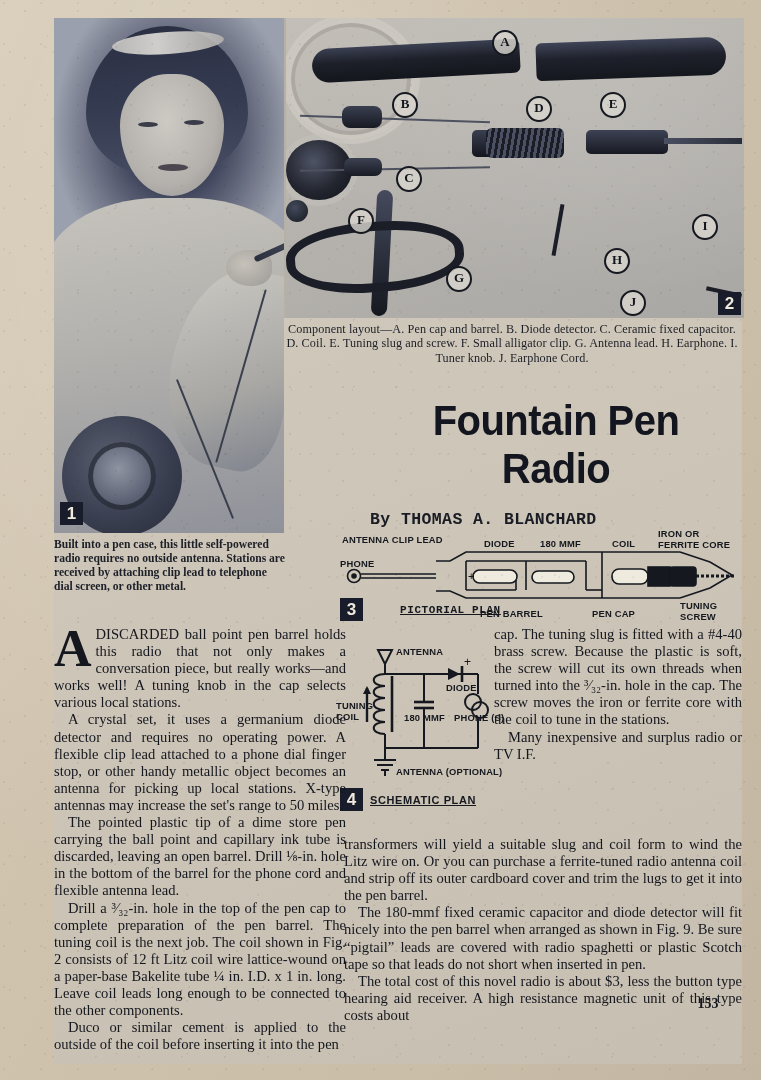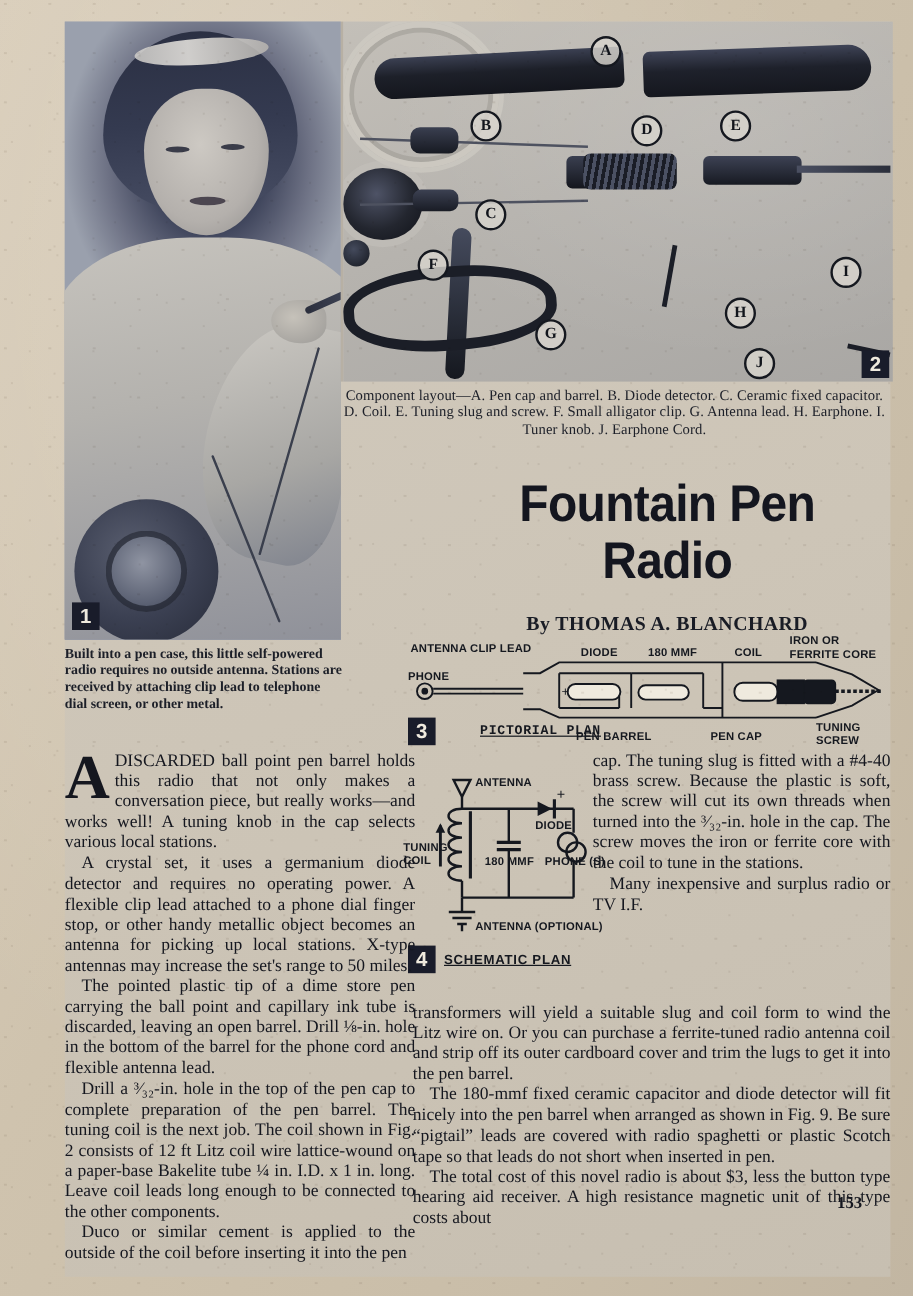--- a/index.html
+++ b/index.html
@@ -166,22 +166,22 @@
 
   
   .headline{
     position:absolute;left:316px;top:378px;width:372px;
     font-family:"Liberation Sans", sans-serif;
     font-weight:700;font-size:43px;line-height:48px;letter-spacing:-0.6px;
     color:#14161f;text-align:center;
     transform:scaleX(.93);transform-origin:center;
   }
   .byline{
-    position:absolute;left:316px;top:492px;width:372px;text-align:center;
-    font-family:Liberation Serif, serif;font-weight:600;font-size:16.5px;
+    position:absolute;left:316px;top:492px;width:372px;text-align:left;
+    font-family:Liberation Mono, monospace;font-weight:600;font-size:16.5px;
     letter-spacing:.4px;color:#191c25;
   }
 
   
   .fig3{position:absolute;left:286px;top:516px;width:402px;height:92px;}
   .f3 .lbl{
     position:absolute;font-family:"Liberation Sans", sans-serif;font-weight:700;
     font-size:9.4px;letter-spacing:.2px;color:#15181f;white-space:nowrap;
   }
   .f3 line, .f3 path, .f3 polyline{stroke:#15181f;fill:none;}

